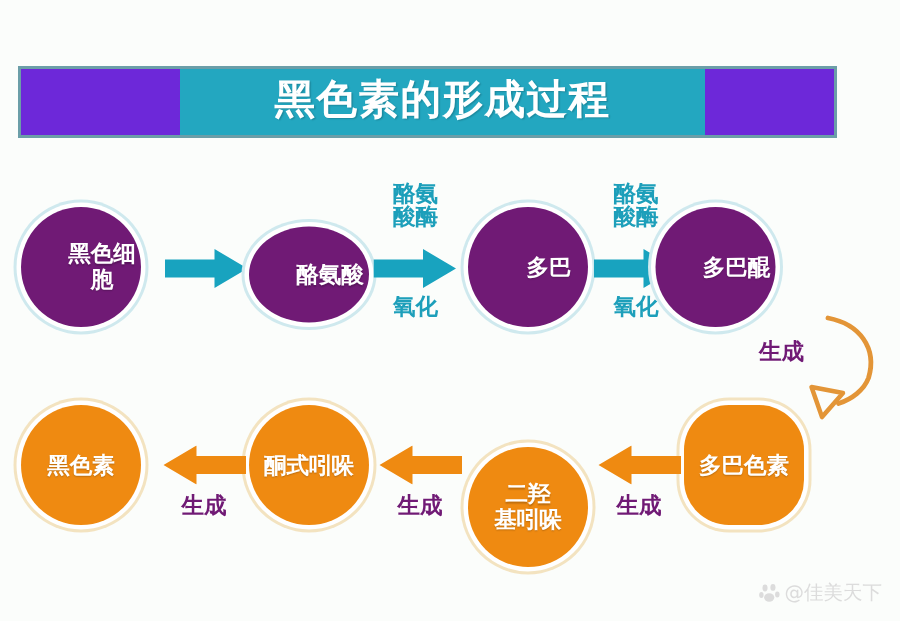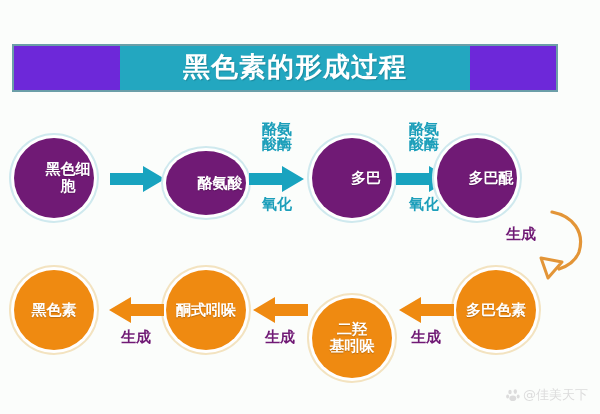--- a/index.html
+++ b/index.html
@@ -181,21 +181,21 @@
   </div>
 
   <div class="curve">
     <svg width="90" height="90" viewBox="0 0 90 90">
       <path d="M47,12 C68,16 80,32 74,52 C71,60 63,66 54,69" fill="none" stroke="#e39537" stroke-width="3.2" stroke-linecap="round"></path>
       <path d="M36,58 L57,62 L43,78 Z" fill="none" stroke="#e39537" stroke-width="3" stroke-linejoin="round"></path>
     </svg>
   </div>
   <div class="edge-label orange" style="left:500px; top:227px; width:42px;">生成</div>
 
-  <div class="node orange" style="left:456px; top:270px; width:80px; height:80px;">
+  <div class="node orange" style="left:456px; top:270px; width:80px; height:80px;border-radius:30px;">
     <span class="lbl">多巴色素</span>
   </div>
 
   <div class="arrow" style="left:398px; top:297px; width:56px; height:26px;">
     <svg width="56" height="26" viewBox="0 0 56 26">
       <path d="M56,7 L23,7 L23,0 L1,13 L23,26 L23,19 L56,19 Z" fill="#ef8a11"></path>
     </svg>
   </div>
   <div class="edge-label orange" style="left:404px; top:330px; width:44px;">生成</div>
 

